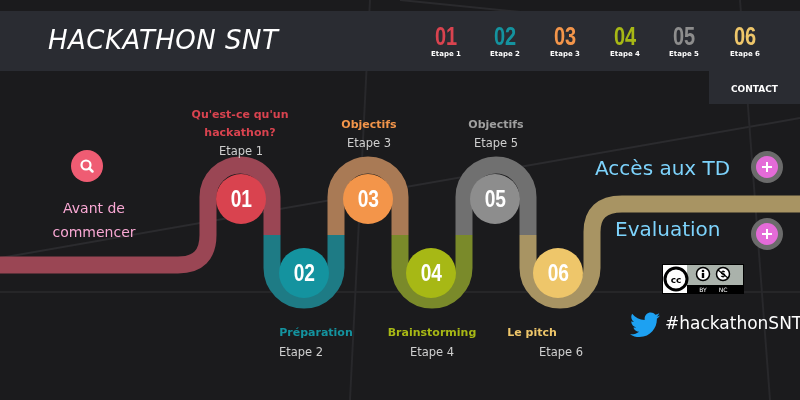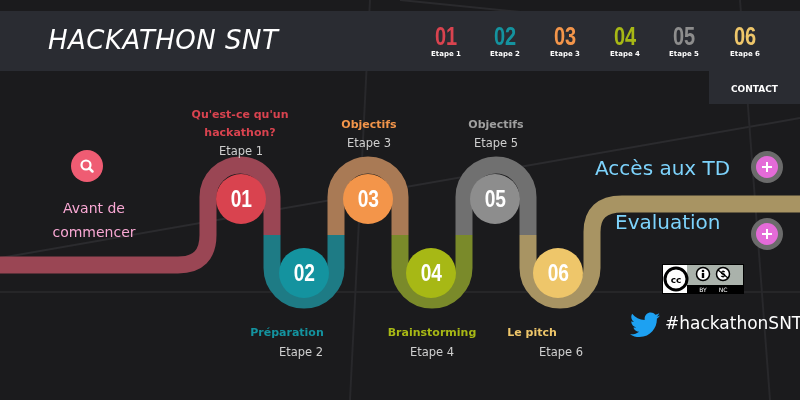--- a/index.html
+++ b/index.html
@@ -90,38 +90,38 @@
 <div class="node" style="left:216px;top:174px;background:#d9434f"><span>01</span></div>
 <div class="node" style="left:279px;top:248px;background:#14939f"><span>02</span></div>
 <div class="node" style="left:343px;top:174px;background:#f3954a"><span>03</span></div>
 <div class="node" style="left:406px;top:248px;background:#a7b815"><span>04</span></div>
 <div class="node" style="left:470px;top:174px;background:#8d8d8d"><span>05</span></div>
 <div class="node" style="left:533px;top:248px;background:#eec66a"><span>06</span></div>
 
 <div class="stepname" style="left:170px;top:106px;width:140px;color:#d9434f">Qu'est-ce qu'un hackathon?</div>
 <div class="steplbl" style="left:191px;top:144px">Etape 1</div>
 
-<div class="stepname" style="left:217px;top:324px;color:#14939f">Préparation</div>
+<div class="stepname" style="left:246px;top:324px;color:#14939f">Préparation</div>
 <div class="steplbl" style="left:251px;top:345px">Etape 2</div>
 
 <div class="stepname" style="left:299px;top:116px;color:#f3954a">Objectifs</div>
 <div class="steplbl" style="left:319px;top:136px">Etape 3</div>
 
 <div class="stepname" style="left:362px;top:324px;color:#a7b815">Brainstorming</div>
 <div class="steplbl" style="left:382px;top:345px">Etape 4</div>
 
 <div class="stepname" style="left:426px;top:116px;color:#a0a0a0">Objectifs</div>
 <div class="steplbl" style="left:446px;top:136px">Etape 5</div>
 
 <div class="stepname" style="left:462px;top:324px;color:#eec66a">Le pitch</div>
 <div class="steplbl" style="left:511px;top:345px">Etape 6</div>
 
 <div class="link-row" style="left:595px;top:156px">Accès aux TD</div>
 <div class="plus" style="left:751px;top:151px"></div>
-<div class="link-row" style="left:615px;top:210px">Evaluation</div>
+<div class="link-row" style="left:615px;top:217px">Evaluation</div>
 <div class="plus" style="left:751px;top:218px"></div>
 
 <div class="cc">
   <svg width="80" height="28" viewBox="0 0 80 28">
     <rect x="0" y="0" width="80" height="28" fill="#fff"></rect>
     <rect x="24" y="0" width="56" height="20" fill="#aab2ab"></rect>
     <rect x="24" y="20" width="56" height="8" fill="#000"></rect>
     <circle cx="13" cy="14" r="11" fill="#fff" stroke="#000" stroke-width="3"></circle>
     <text x="13" y="17.5" font-size="9" font-weight="bold" text-anchor="middle" font-family="DejaVu Sans, sans-serif" fill="#000">cc</text>
     <circle cx="40" cy="9" r="6.5" fill="#fff" stroke="#000" stroke-width="1.5"></circle>

